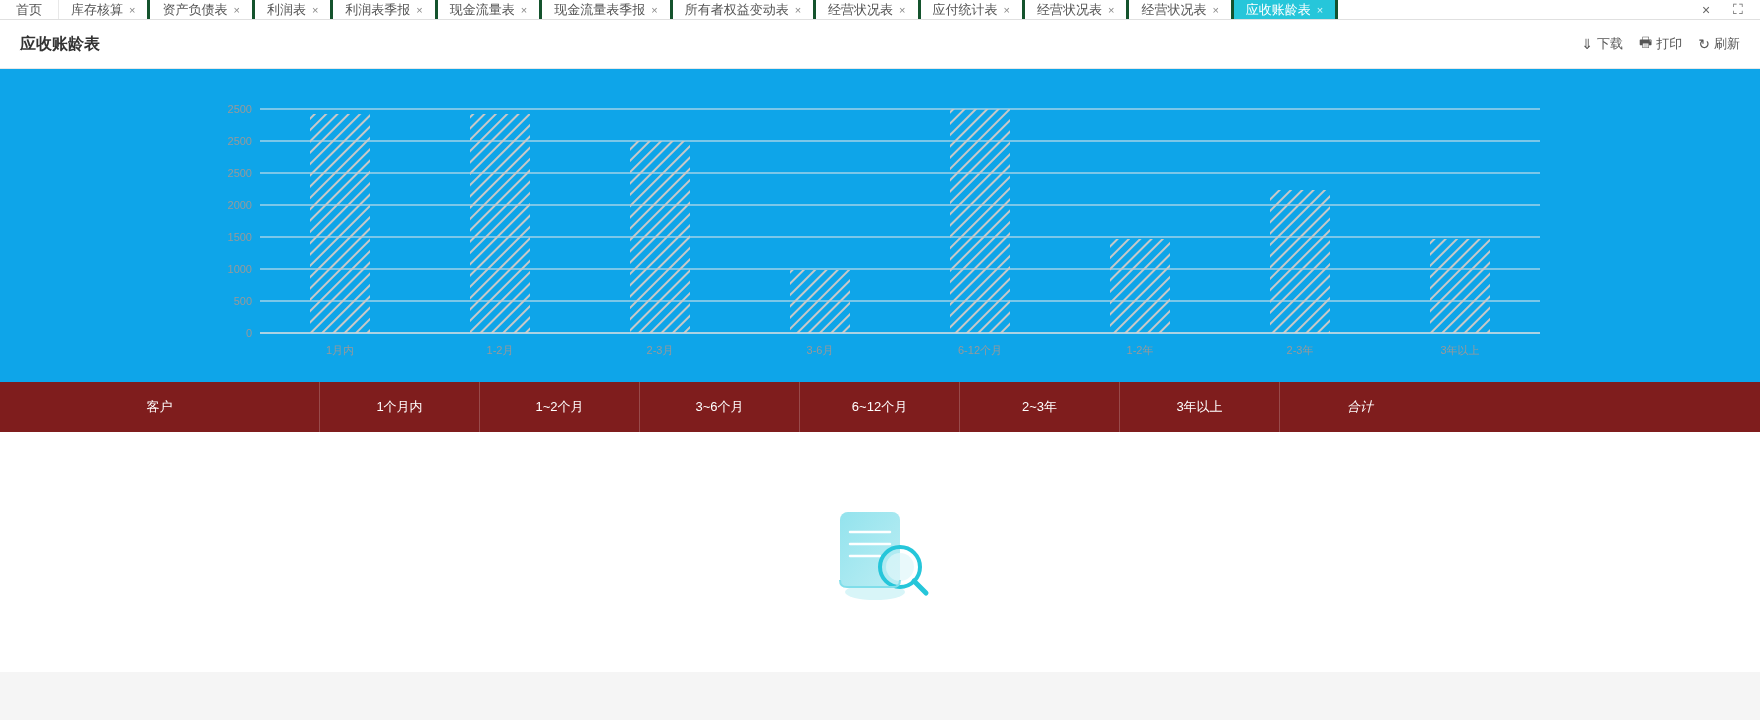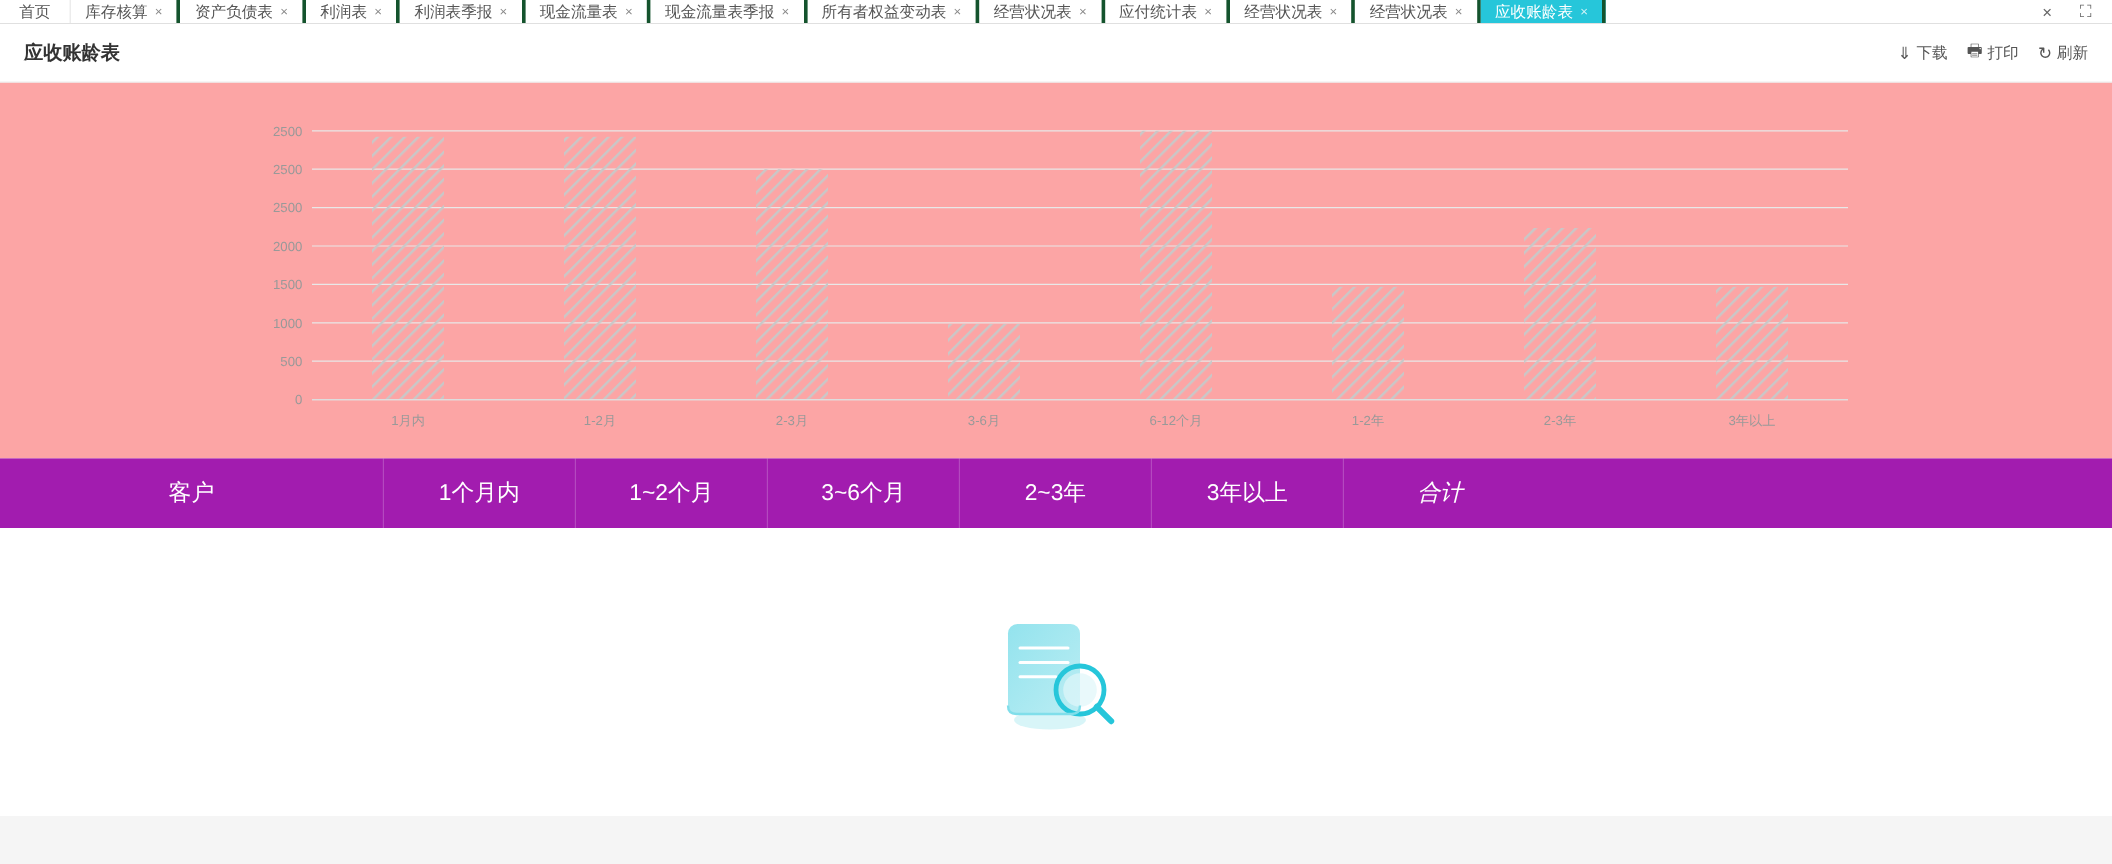--- a/index.html
+++ b/index.html
@@ -99,37 +99,37 @@
 
     
     .main-content {
       background: #fff;
       margin: 0;
     }
 
     
     .chart-area {
       padding: 20px 30px 10px 30px;
-      background: #fca5a5;
+      background: #0ea5e9;
     }
 
     
     .chart-container {
       width: 100%;
       height: 280px;
       position: relative;
     }
 
     
     .table-header {
       display: grid;
       grid-template-columns: 2fr 1fr 1fr 1fr 1fr 1fr 1fr 1fr 1fr 1fr;
-      background: #a21caf;
+      background: #7f1d1d;
       color: #fff;
-      font-size: 19px;
+      font-size: 13px;
     }
     .table-header-cell {
       padding: 16px 10px;
       text-align: center;
       border-right: 1px solid rgba(255,255,255,0.2);
     }
     .table-header-cell:last-child { border-right: none; font-style: italic; }
 
     
     .empty-state {
@@ -280,20 +280,21 @@
 
       <line x1="80" y1="244" x2="1360" y2="244" stroke="#ddd" stroke-width="1"></line>
     </svg>
   </div>
 
   <div class="table-header">
     <div class="table-header-cell">客户</div>
     <div class="table-header-cell">1个月内</div>
     <div class="table-header-cell">1~2个月</div>
     <div class="table-header-cell">3~6个月</div>
+    <div class="table-header-cell">6~12个月</div>
     <div class="table-header-cell">2~3年</div>
     <div class="table-header-cell">3年以上</div>
     <div class="table-header-cell">合计</div>
   </div>
 
   <div class="empty-state">
 
     <svg width="120" height="120" viewBox="0 0 120 120">
 
       <ellipse cx="55" cy="100" rx="30" ry="8" fill="#b2ebf2" opacity="0.5"></ellipse>

